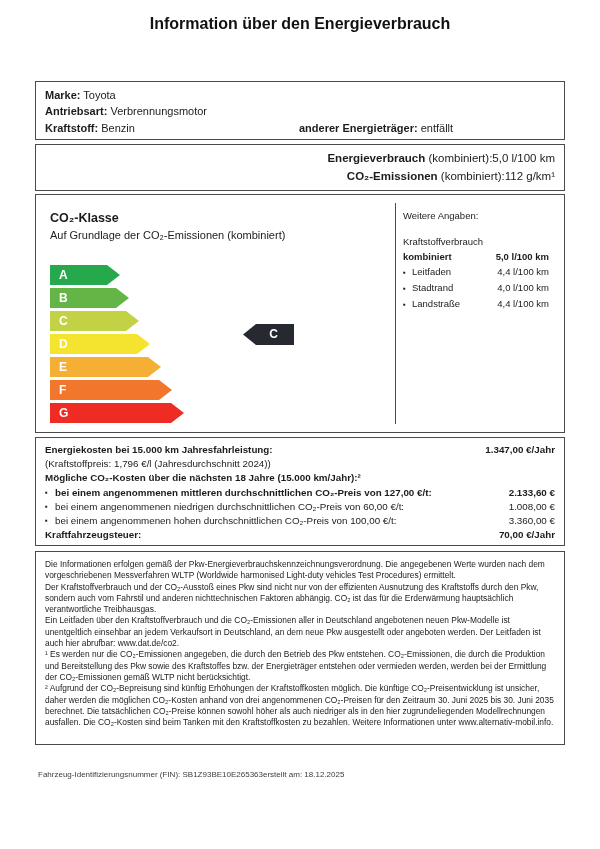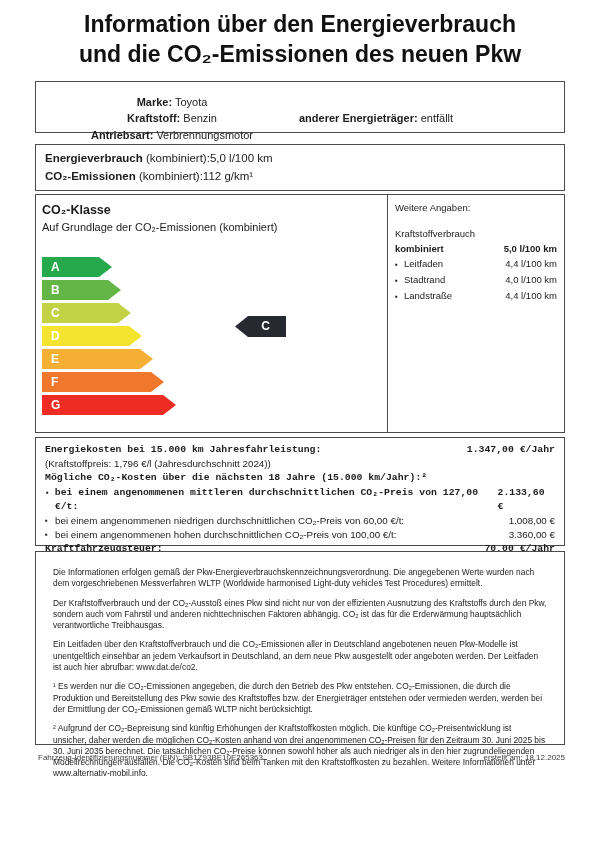--- a/index.html
+++ b/index.html
@@ -1,96 +1,95 @@
 <!DOCTYPE html>
 <html><head>
 <meta charset="utf-8">
 <style>
   html,body{margin:0;padding:0;background:#ffffff;}
   body{width:600px;height:849px;font-family:"Liberation Sans",sans-serif;color:#1c1c1c;}
   .sheet{position:relative;width:600px;height:849px;background:#fff;overflow:hidden;}
 
-  .title{ text-align:center;font-weight:bold;font-size:23px;line-height:30px;padding-top:9px;color:#111;}
+  .title{ text-align:center;font-weight:bold;font-size:16px;line-height:30px;padding-top:9px;color:#111;}
 
   .box{position:absolute;left:35px;width:530px;border:1px solid #4a4a4a;background:#fff;box-sizing:border-box;}
 
   
-  .box-vehicle{top:81px;height:52px;padding:12px 9px;font-size:11px;text-align:center;}
+  .box-vehicle{top:81px;height:59px;padding:5px 9px;font-size:11px;}
   .vrow{display:flex;line-height:16.3px;}
   .vcell-l{width:254px;}
   .vlbl{font-weight:bold;}
 
   
   .box-consumption{top:144px;height:47px;padding:5px 9px;font-size:11.5px;}
-  .crow{display:flex;justify-content:flex-start;line-height:17.5px;}
+  .crow{display:flex;justify-content:flex-end;line-height:17.5px;}
   .clbl-b{font-weight:bold;}
 
   
-  .box-class{top:194px;height:239px;display:flex;padding:0;}
+  .box-class{top:194px;height:239px;display:flex;padding:8px;}
   .class-left{width:351px;position:relative;padding:7px 0 0 6px;box-sizing:border-box;}
   .class-heading{font-weight:bold;font-size:12.5px;line-height:17px;}
   .class-sub{font-size:11px;line-height:16px;}
   .arrows{margin-top:22px;}
   .arrow{height:20px;margin-bottom:3px;color:#fff;font-weight:bold;font-size:12px;line-height:20px;padding-left:9px;box-sizing:border-box;clip-path:polygon(0 0,calc(100% - 13px) 0,100% 50%,calc(100% - 13px) 100%,0 100%);}
   .arrow.a0{width:70px;}.arrow.a1{width:79px;}.arrow.a2{width:89px;}.arrow.a3{width:100px;}
   .arrow.a4{width:111px;}.arrow.a5{width:122px;}.arrow.a6{width:134px;}
   .class-marker{position:absolute;left:199px;top:121px;width:51px;height:21px;color:#fff;font-weight:bold;font-size:12px;line-height:21px;text-align:center;clip-path:polygon(13px 0,100% 0,100% 100%,13px 100%,0 50%);}
   .class-marker span{padding-left:10px;}
   .class-right{flex:1;border-left:1px solid #4a4a4a;padding:6px 7px;font-size:9.5px;box-sizing:border-box;}
   .wa-heading{line-height:14px;margin-bottom:12px;}
   .wa-title{line-height:14px;}
   .wa-row{display:flex;justify-content:space-between;line-height:15px;}
   .wa-row.bold{font-weight:bold;}
   .wa-bullet{display:inline-block;width:9px;font-size:8px;}
 
   
   .box-costs{top:437px;height:109px;padding:5px 9px;font-size:9.8px;}
   .krow{display:flex;justify-content:space-between;line-height:14.2px;}
   .krow .lt{display:flex;}
-  .kb{font-weight:bold;font-family:Liberation Mono, monospace;}
+  .kb{font-weight:bold;}
   .k-bullet{display:inline-block;width:10px;font-size:8px;}
 
   
   .box-fine{top:551px;height:194px;padding:7px 9px;font-size:8.4px;line-height:11.3px;color:#222;}
-  .box-fine p{margin:8px;}
+  .box-fine p{margin:0;}
 
   
-  .footer{position:absolute;top:753px;left:38px;width:527px;display:flex;justify-content:space-between;font-size:8px;color:#3c3c3c;}
+  .footer{position:absolute;top:770px;left:38px;width:527px;display:flex;justify-content:flex-start;font-size:8px;color:#3c3c3c;}
 </style>
 </head>
 <body>
 
 <div class="sheet">
 
   <div class="title">
     <div>Information über den Energieverbrauch</div>
-    <div>und die CO₂-Emissionen des neuen Pkw</div>
   </div>
 
   <div class="box box-vehicle">
     <div class="vrow">
       <div class="vcell-l">
         <span class="vlbl">Marke:</span>
         <span>Toyota</span>
       </div>
     </div>
     <div class="vrow">
       <div class="vcell-l">
+        <span class="vlbl">Antriebsart:</span>
+        <span>Verbrennungsmotor</span>
+      </div>
+    </div>
+    <div class="vrow">
+      <div class="vcell-l">
         <span class="vlbl">Kraftstoff:</span>
         <span>Benzin</span>
       </div>
       <div>
         <span class="vlbl">anderer Energieträger:</span>
         <span>entfällt</span>
-      </div>
-    </div>
-    <div class="vrow">
-      <div class="vcell-l">
-        <span class="vlbl">Antriebsart:</span>
-        <span>Verbrennungsmotor</span>
       </div>
     </div>
   </div>
 
   <div class="box box-consumption">
     <div class="crow">
       <div>
         <span class="clbl-b">Energieverbrauch</span><span> (kombiniert):</span>
       </div>
       <div>5,0 l/100 km</div>

